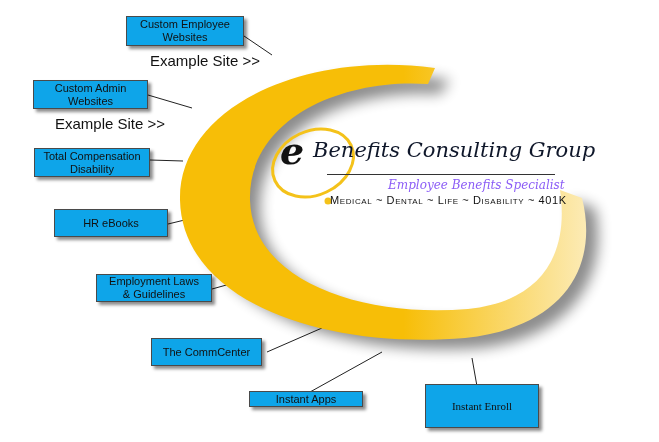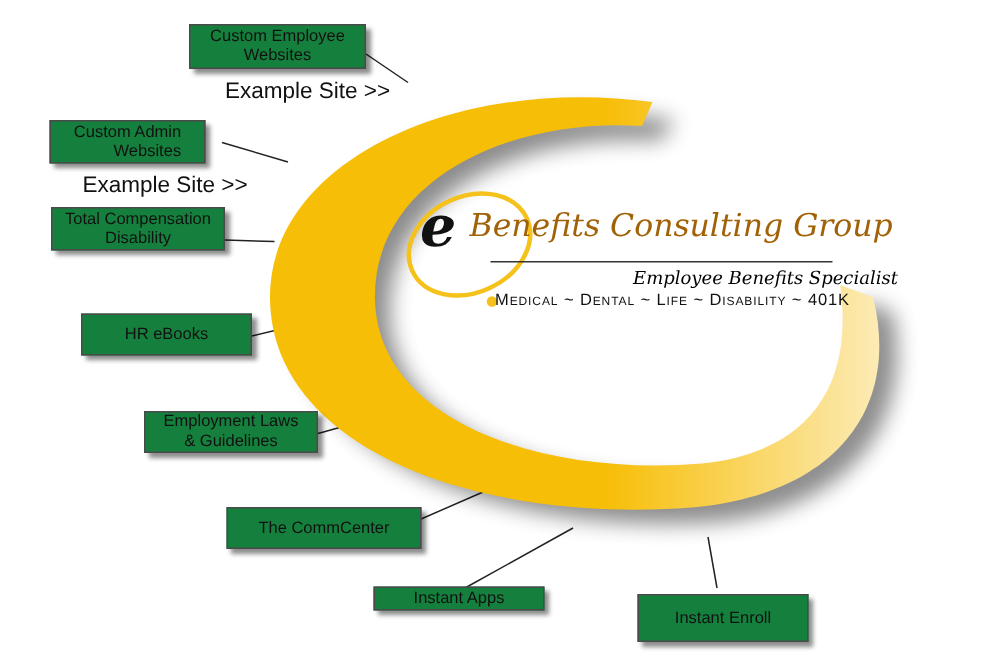--- a/index.html
+++ b/index.html
@@ -1,29 +1,29 @@
 <!DOCTYPE html>
 <html><head>
 <meta charset="utf-8">
 <style>
   html, body { margin:0; padding:0; background:#ffffff; }
   #stage { position:relative; width:659px; height:442px; overflow:hidden; background:#fff; font-family:"Liberation Sans", sans-serif; }
   #arc-svg { position:absolute; left:0; top:0; }
   .node-box {
-    position:absolute; background:#15803d; border:1px solid #4a4a4a;
+    position:absolute; background:#0ea5e9; border:1px solid #4a4a4a;
     box-shadow:3px 3px 3px rgba(0,0,0,0.45);
     display:flex; align-items:center; justify-content:center; text-align:center;
     font-size:11px; line-height:13px; color:#111; cursor:pointer; box-sizing:border-box;
   }
   .example-link { position:absolute; font-size:15px; color:#111; cursor:pointer; white-space:nowrap; }
   .logo { position:absolute; left:270px; top:128px; width:310px; height:90px; }
   .logo-e { position:absolute; left:10px; top:0px; font-family:"DejaVu Serif", serif; font-style:italic; font-weight:bold; font-size:38px; color:#111; }
-  .logo-title { position:absolute; left:43px; top:10px; font-family:"DejaVu Serif", serif; font-style:italic; font-size:21px; color:#a16207; white-space:nowrap; }
+  .logo-title { position:absolute; left:43px; top:10px; font-family:"DejaVu Serif", serif; font-style:italic; font-size:21px; color:#0f172a; white-space:nowrap; }
   .logo-rule { position:absolute; left:57px; top:46px; width:228px; height:1px; background:#333; }
-  .logo-sub { position:absolute; left:118px; top:50px; font-family:"DejaVu Serif", serif; font-style:italic; font-size:12px; color:#000000; white-space:nowrap;margin-left:34px; }
+  .logo-sub { position:absolute; left:118px; top:50px; font-family:"DejaVu Serif", serif; font-style:italic; font-size:12px; color:#8b5cf6; white-space:nowrap; }
   .logo-tag { position:absolute; left:60px; top:66px; font-family:"Liberation Sans", sans-serif; font-size:11px; letter-spacing:0.6px; font-variant:small-caps; color:#111; white-space:nowrap; }
 </style>
 </head>
 <body>
 
 <div id="stage">
 
   <svg id="arc-svg" width="659" height="442" viewBox="0 0 659 442">
     <defs>
       <linearGradient id="arcGrad" x1="0" y1="0" x2="1" y2="0">
@@ -64,51 +64,51 @@
   </div>
 
   <div class="node-box" style="left:126px;top:16px;width:118px;height:30px;">
     <div>
         <div>Custom Employee</div>
         <div>Websites</div>
       </div>
   </div>
   <span class="example-link" style="left:150px;top:52px;">Example Site &gt;&gt;</span>
 
-  <div class="node-box" style="left:33px;top:80px;width:104px;height:29px;text-align:right;">
+  <div class="node-box" style="left:33px;top:80px;width:115px;height:29px;">
     <div>
         <div>Custom Admin</div>
         <div>Websites</div>
       </div>
   </div>
   <span class="example-link" style="left:55px;top:115px;">Example Site &gt;&gt;</span>
 
-  <div class="node-box" style="left:34px;top:138px;width:116px;height:29px;">
+  <div class="node-box" style="left:34px;top:148px;width:116px;height:29px;">
     <div>
         <div>Total Compensation</div>
         <div>Disability</div>
       </div>
   </div>
 
   <div class="node-box" style="left:96px;top:274px;width:116px;height:28px;">
     <div>
         <div>Employment Laws</div>
         <div>&amp; Guidelines</div>
       </div>
   </div>
 
   <div class="node-box" style="left:54px;top:209px;width:114px;height:28px;">
     <div>HR eBooks</div>
   </div>
 
-  <div class="node-box" style="left:151px;top:338px;width:130px;height:28px;text-align:right;">
+  <div class="node-box" style="left:151px;top:338px;width:111px;height:28px;text-align:right;">
     <div>The CommCenter</div>
   </div>
 
   <div class="node-box" style="left:249px;top:391px;width:114px;height:16px;">
     <div>Instant Apps</div>
   </div>
 
-  <div class="node-box" style="left:425px;top:396px;width:114px;height:32px;">
+  <div class="node-box" style="left:425px;top:384px;width:114px;height:44px;font-family:Liberation Serif, serif;">
     <div>Instant Enroll</div>
   </div>
 
 </div>
 
 </body></html>

